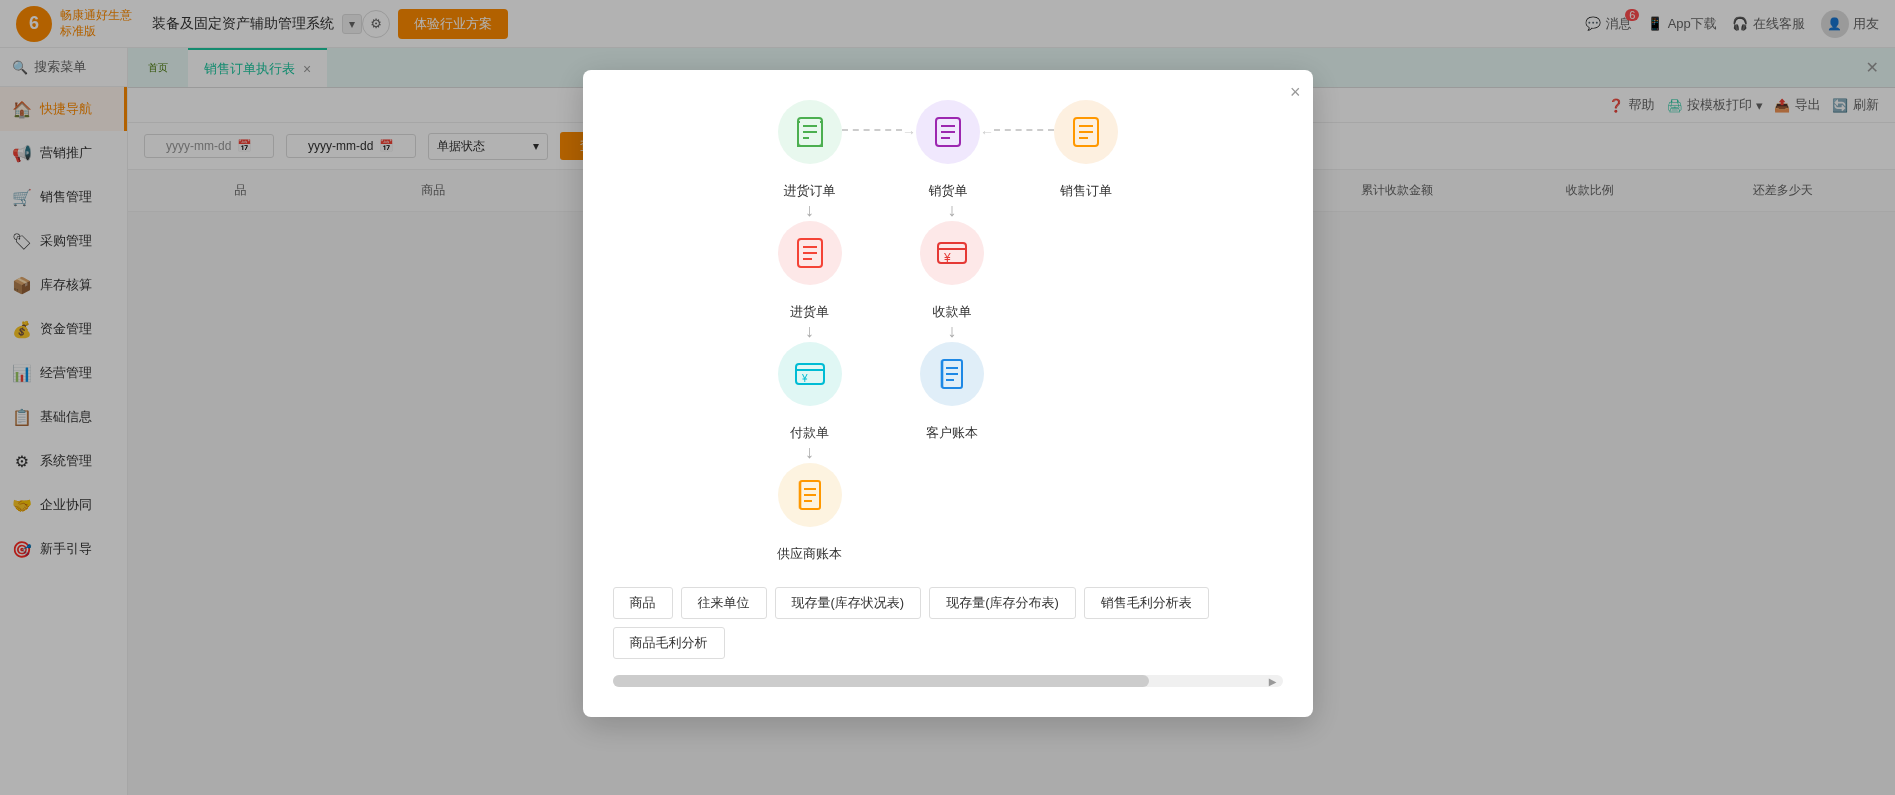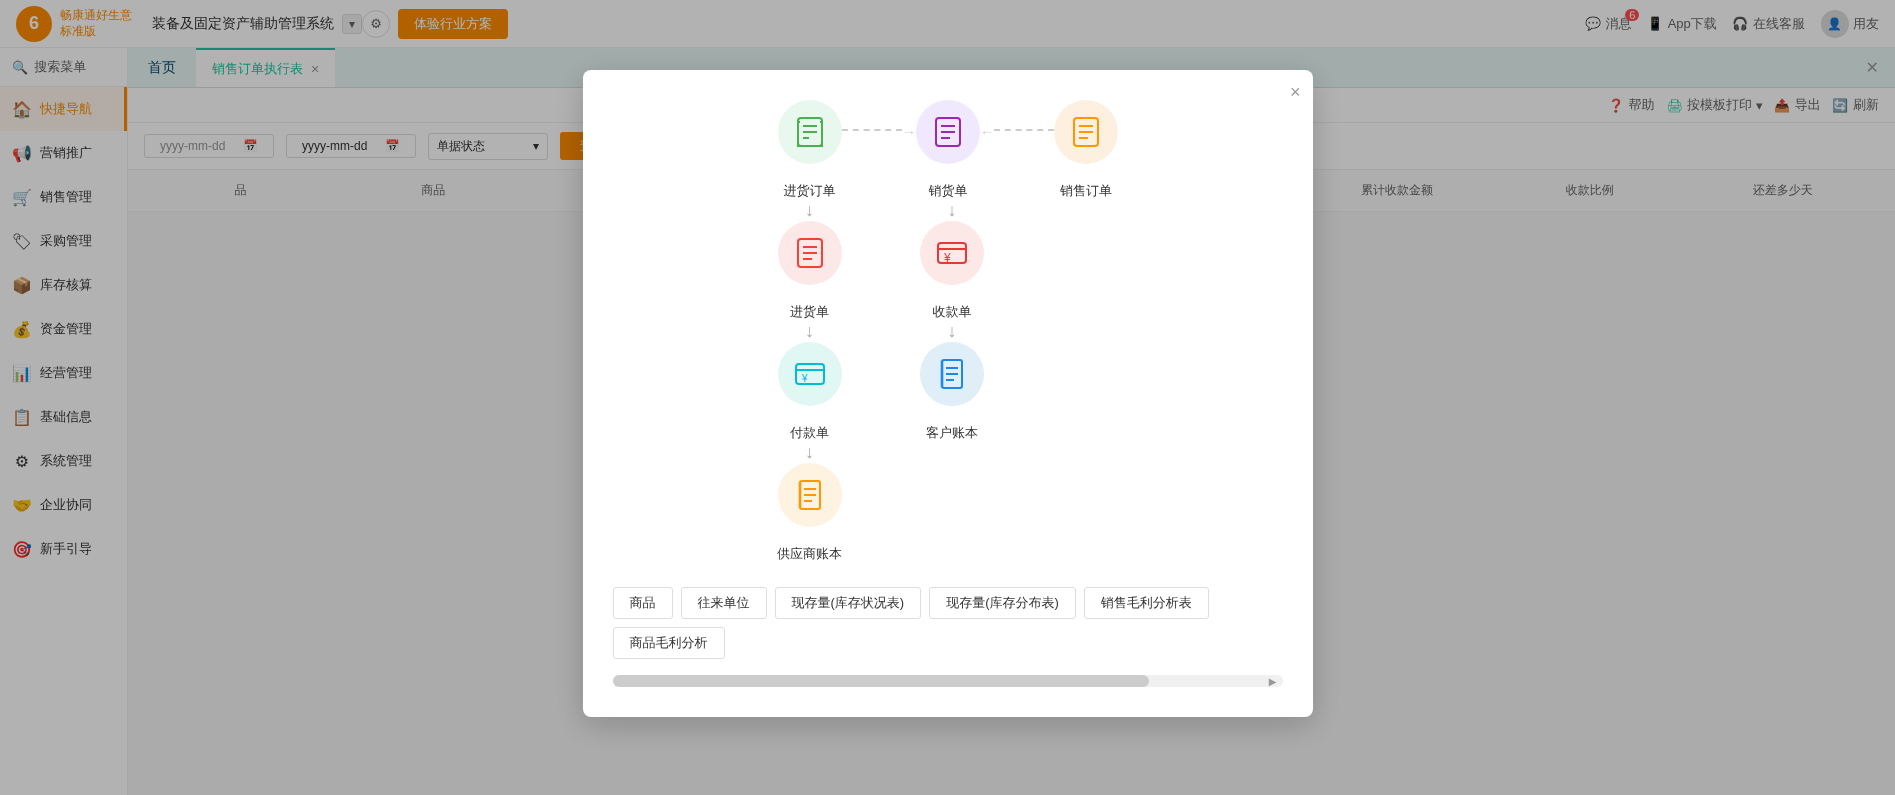--- a/index.html
+++ b/index.html
@@ -26,33 +26,33 @@
     .badge { background: #ff4d4f; color: #fff; border-radius: 10px; padding: 0 4px; font-size: 11px; position: absolute; top: -6px; right: -8px; }
     .avatar { width: 28px; height: 28px; background: #ddd; border-radius: 50%; display: flex; align-items: center; justify-content: center; font-size: 12px; color: #666; }
 
     
     .search-menu { padding: 10px 12px; display: flex; align-items: center; gap: 6px; color: #666; font-size: 13px; cursor: pointer; border-bottom: 1px solid #f0f0f0; }
     .sidebar-item { display: flex; align-items: center; gap: 8px; padding: 12px 12px; cursor: pointer; color: #333; font-size: 13px; transition: background 0.2s; }
     .sidebar-item.active { background: #fff5ee; color: #ff8c00; border-right: 3px solid #ff8c00; }
     .sidebar-icon { width: 20px; height: 20px; display: flex; align-items: center; justify-content: center; font-size: 16px; }
 
     
-    .tab-home { padding: 0 20px; height: 100%; display: flex; align-items: center; color: #0c4a6e; font-size: 14px; cursor: pointer; }
+    .tab-home { padding: 0 20px; height: 100%; display: flex; align-items: center; color: #4d7c0f; font-size: 10px; cursor: pointer; }
     .tab-active { background: #fff; border-top: 2px solid #1ec8a0; padding: 10px 16px; height: 100%; display: flex; align-items: center; color: #1ec8a0; font-size: 13px; gap: 8px; }
     .tab-close { cursor: pointer; color: #999; font-size: 14px; }
     .tab-bar-right { margin-left: auto; padding-right: 16px; color: #999; font-size: 16px; cursor: pointer; }
 
     
     .page-toolbar { background: #fff; padding: 8px 16px; display: flex; align-items: center; gap: 12px; border-bottom: 1px solid #eee; flex-shrink: 0; }
     .toolbar-btn { display: flex; align-items: center; gap: 4px; color: #666; font-size: 13px; cursor: pointer; }
     .toolbar-btn .icon { color: #1ec8a0; }
 
     
     .filter-bar { background: #fff; padding: 8px 16px; display: flex; align-items: center; gap: 12px; border-bottom: 1px solid #eee; flex-shrink: 0; }
-    .date-input { border: 1px solid #ddd; padding: 4px 15px; border-radius: 3px; font-size: 12px; color: #999; width: 130px; display: flex; align-items: center; justify-content: space-between; }
+    .date-input { border: 1px solid #ddd; padding: 4px 21px; border-radius: 3px; font-size: 12px; color: #999; width: 130px; display: flex; align-items: center; justify-content: space-between; }
     .status-select { border: 1px solid #ddd; padding: 4px 8px; border-radius: 3px; font-size: 12px; color: #333; width: 120px; display: flex; align-items: center; justify-content: space-between; }
     .search-btn { background: #ff8c00; color: #fff; border: none; padding: 5px 20px; border-radius: 3px; cursor: pointer; font-size: 13px; }
     .setting-btn { background: #fff; color: #ff8c00; border: 1px solid #ff8c00; padding: 5px 12px; border-radius: 3px; cursor: pointer; font-size: 13px; }
     .more-conditions { color: #1ec8a0; font-size: 13px; cursor: pointer; }
 
     
     .table-header { background: #f9f9f9; padding: 8px 16px; display: flex; align-items: center; gap: 0; border-bottom: 1px solid #eee; }
     .th { flex: 1; text-align: center; font-size: 12px; color: #666; padding: 4px 8px; }
 
     

